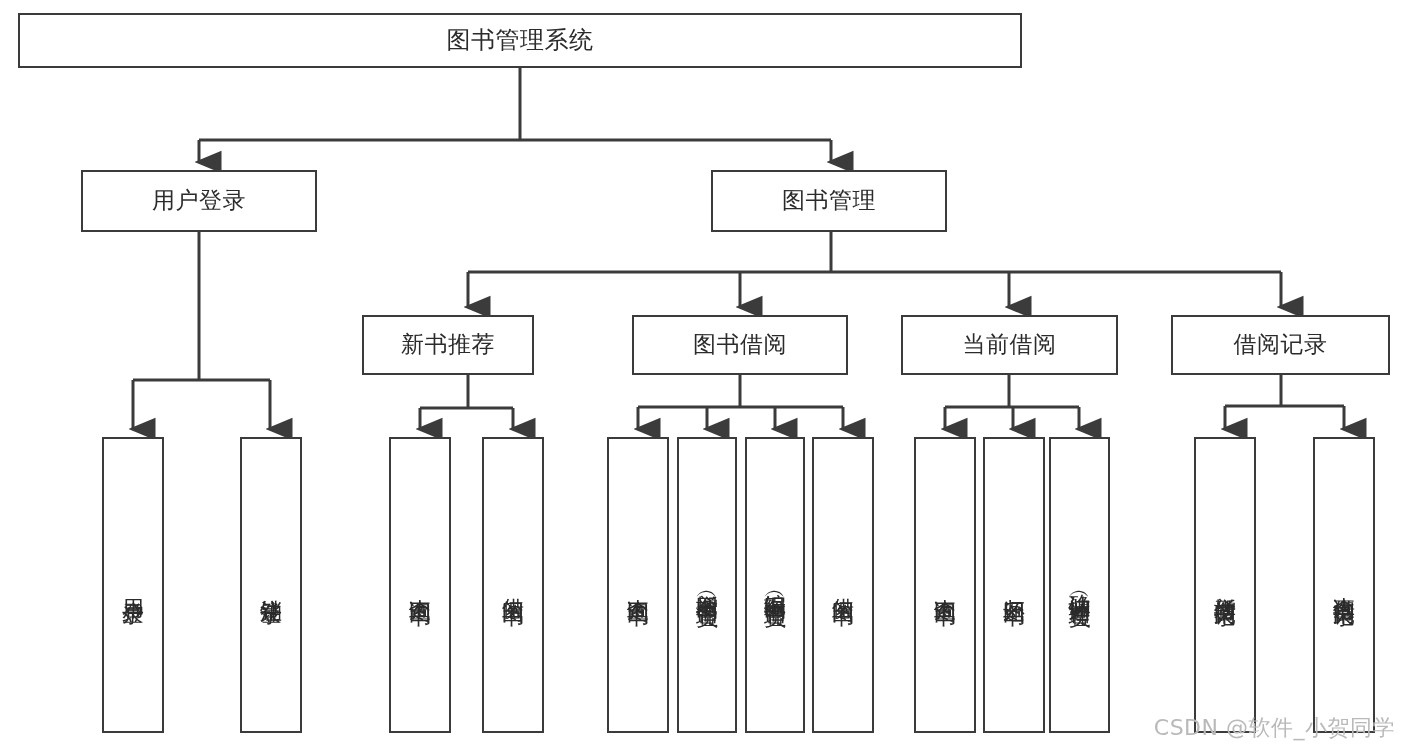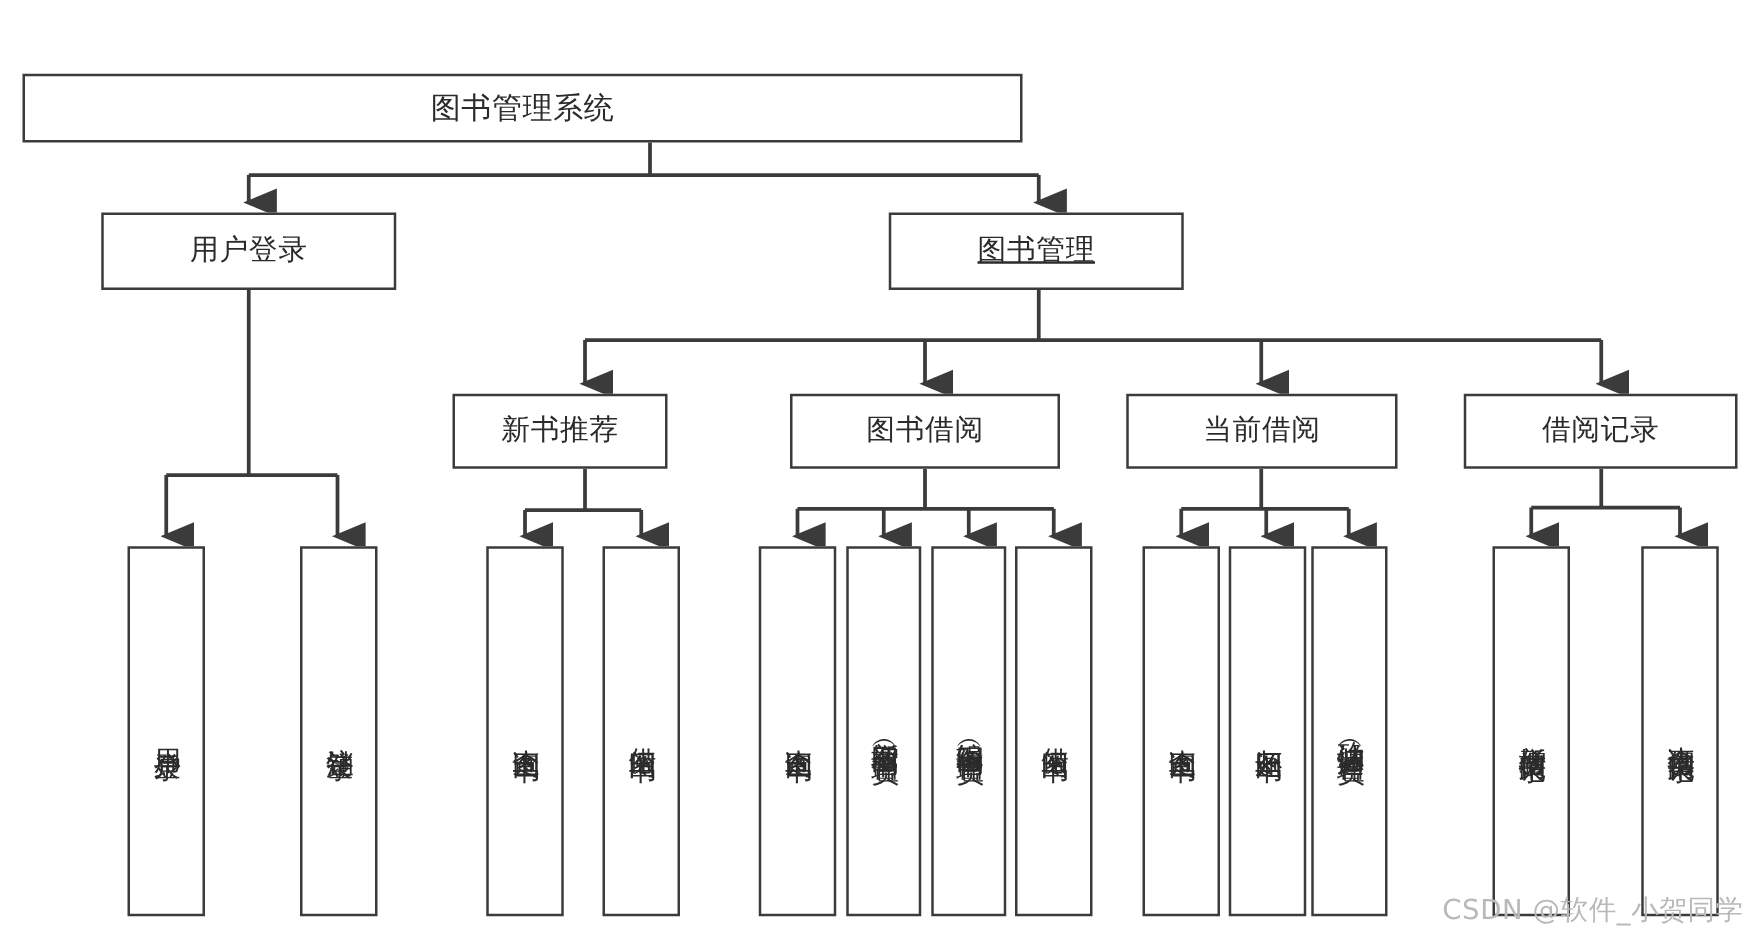--- a/index.html
+++ b/index.html
@@ -124,28 +124,28 @@
       <path d="M 1013 407 L 1013 429" marker-end="url(#arrow)"></path>
       <path d="M 1079 407 L 1079 429" marker-end="url(#arrow)"></path>
 
       <path d="M 1281 375 L 1281 406"></path>
       <path d="M 1225 406 L 1344 406"></path>
       <path d="M 1225 406 L 1225 429" marker-end="url(#arrow)"></path>
       <path d="M 1344 406 L 1344 429" marker-end="url(#arrow)"></path>
     </g>
   </svg>
 
-  <div class="node h root" style="left:18px; top:13px; width:800px; height:55px;margin-top:46px;">
+  <div class="node h root" style="left:18px; top:13px; width:1004px; height:55px;">
     <span class="lbl">图书管理系统</span>
   </div>
 
   <div class="node h" style="left:81px; top:170px; width:236px; height:62px;">
     <span class="lbl">用户登录</span>
   </div>
-  <div class="node h" style="left:711px; top:170px; width:236px; height:62px;text-decoration:underline;">
+  <div class="node h" style="left:711px; top:170px; width:236px; height:62px;">
     <span class="lbl">图书管理</span>
   </div>
 
   <div class="node h" style="left:362px; top:315px; width:172px; height:60px;">
     <span class="lbl">新书推荐</span>
   </div>
   <div class="node h" style="left:632px; top:315px; width:216px; height:60px;">
     <span class="lbl">图书借阅</span>
   </div>
   <div class="node h" style="left:901px; top:315px; width:217px; height:60px;">

